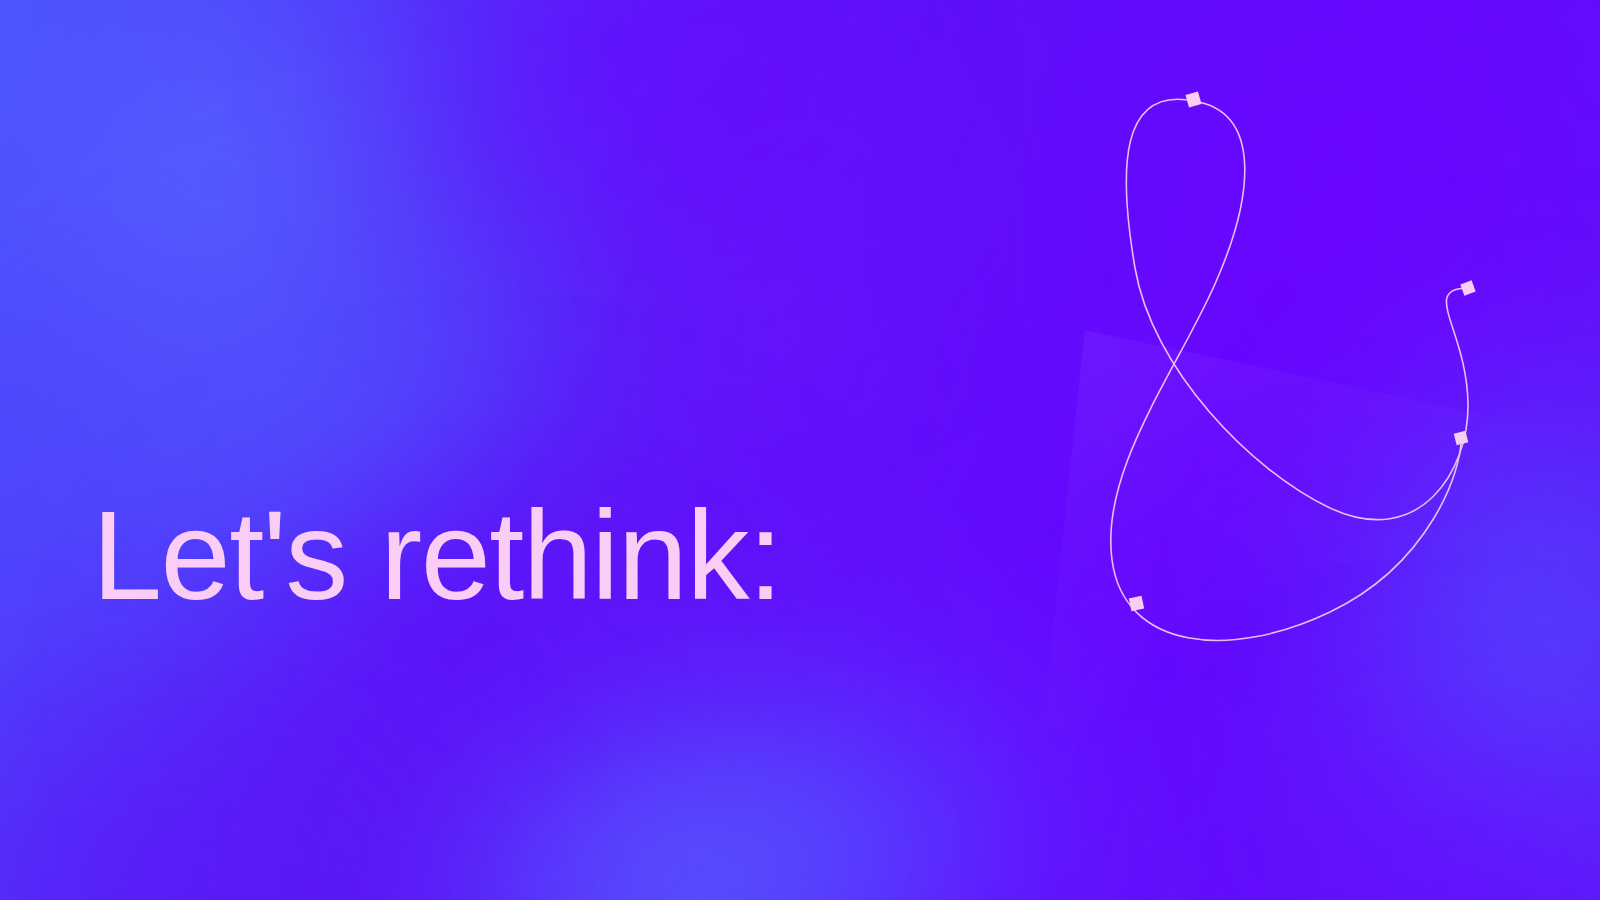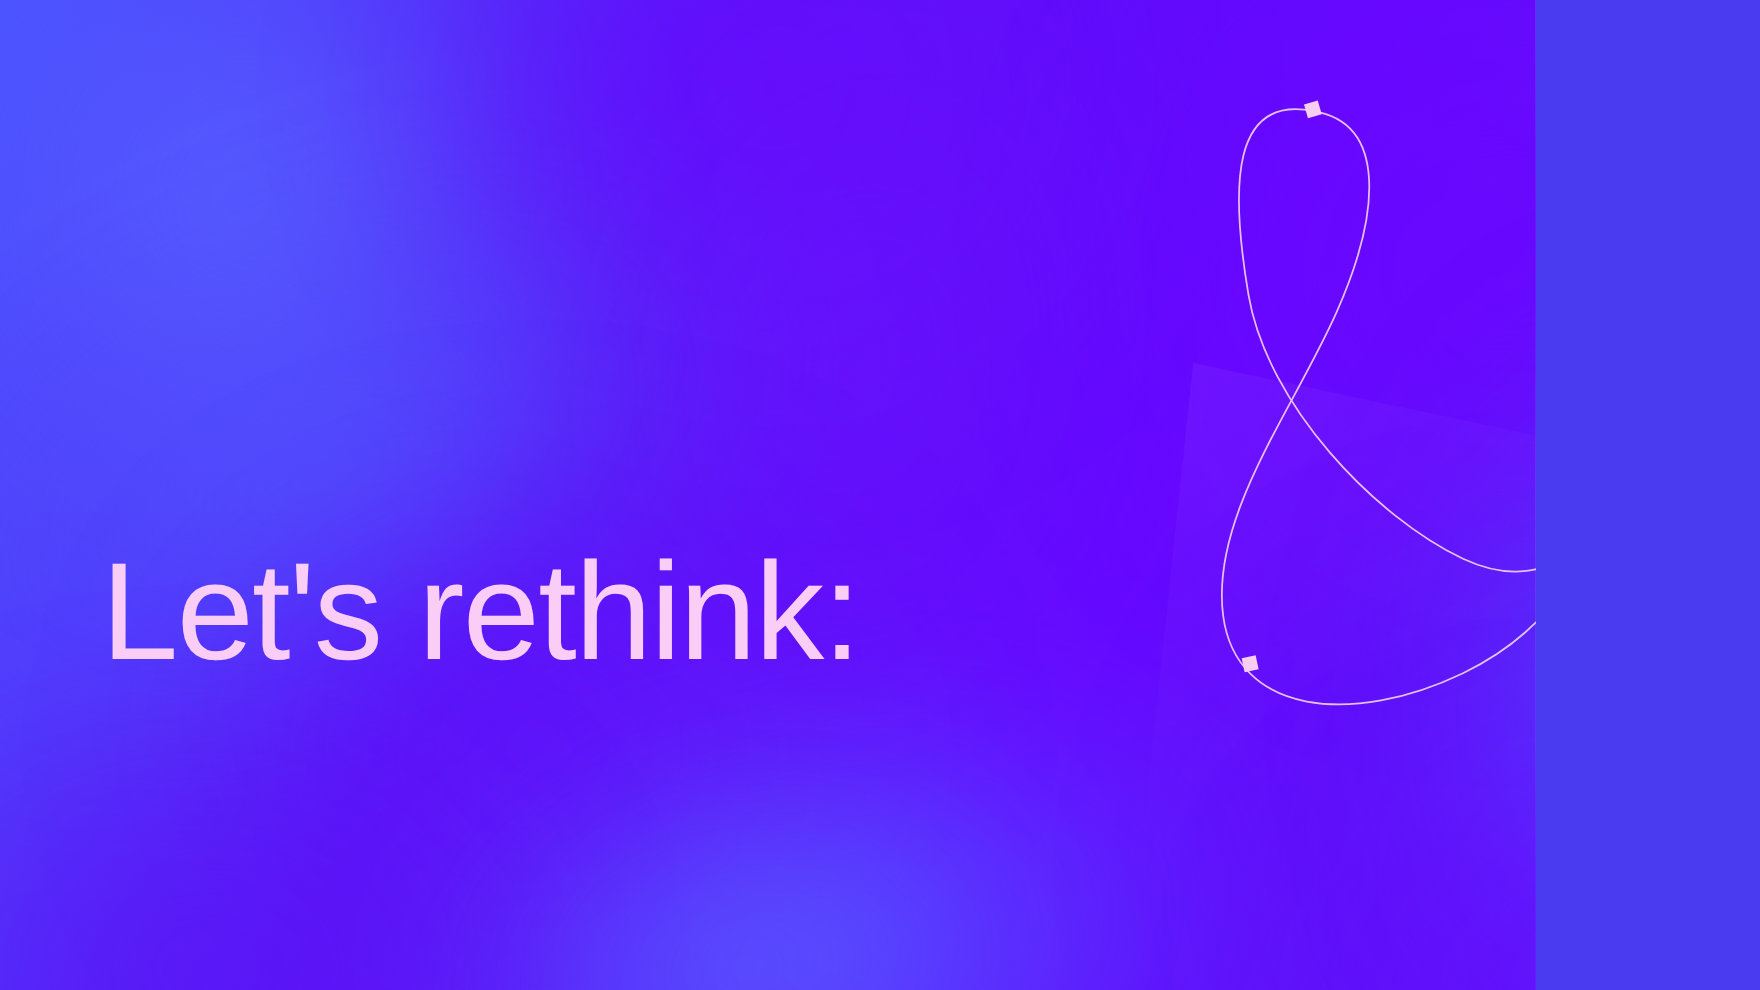--- a/index.html
+++ b/index.html
@@ -7,21 +7,21 @@
     margin: 0;
     padding: 0;
     background: #4A3BF0;
   }
   body {
     font-family: "Liberation Sans", sans-serif;
   }
 
   .stage {
     position: relative;
-    width: 1396px;
+    width: 1600px;
     height: 900px;
     overflow: hidden;
     background: #8b5cf6;
   }
 
   
   .bg-base {
     position: absolute;
     inset: 0;
     background: linear-gradient(115deg, #4A54FF 0%, #5A14F7 38%, #6608FF 70%, #5B18F6 100%);

